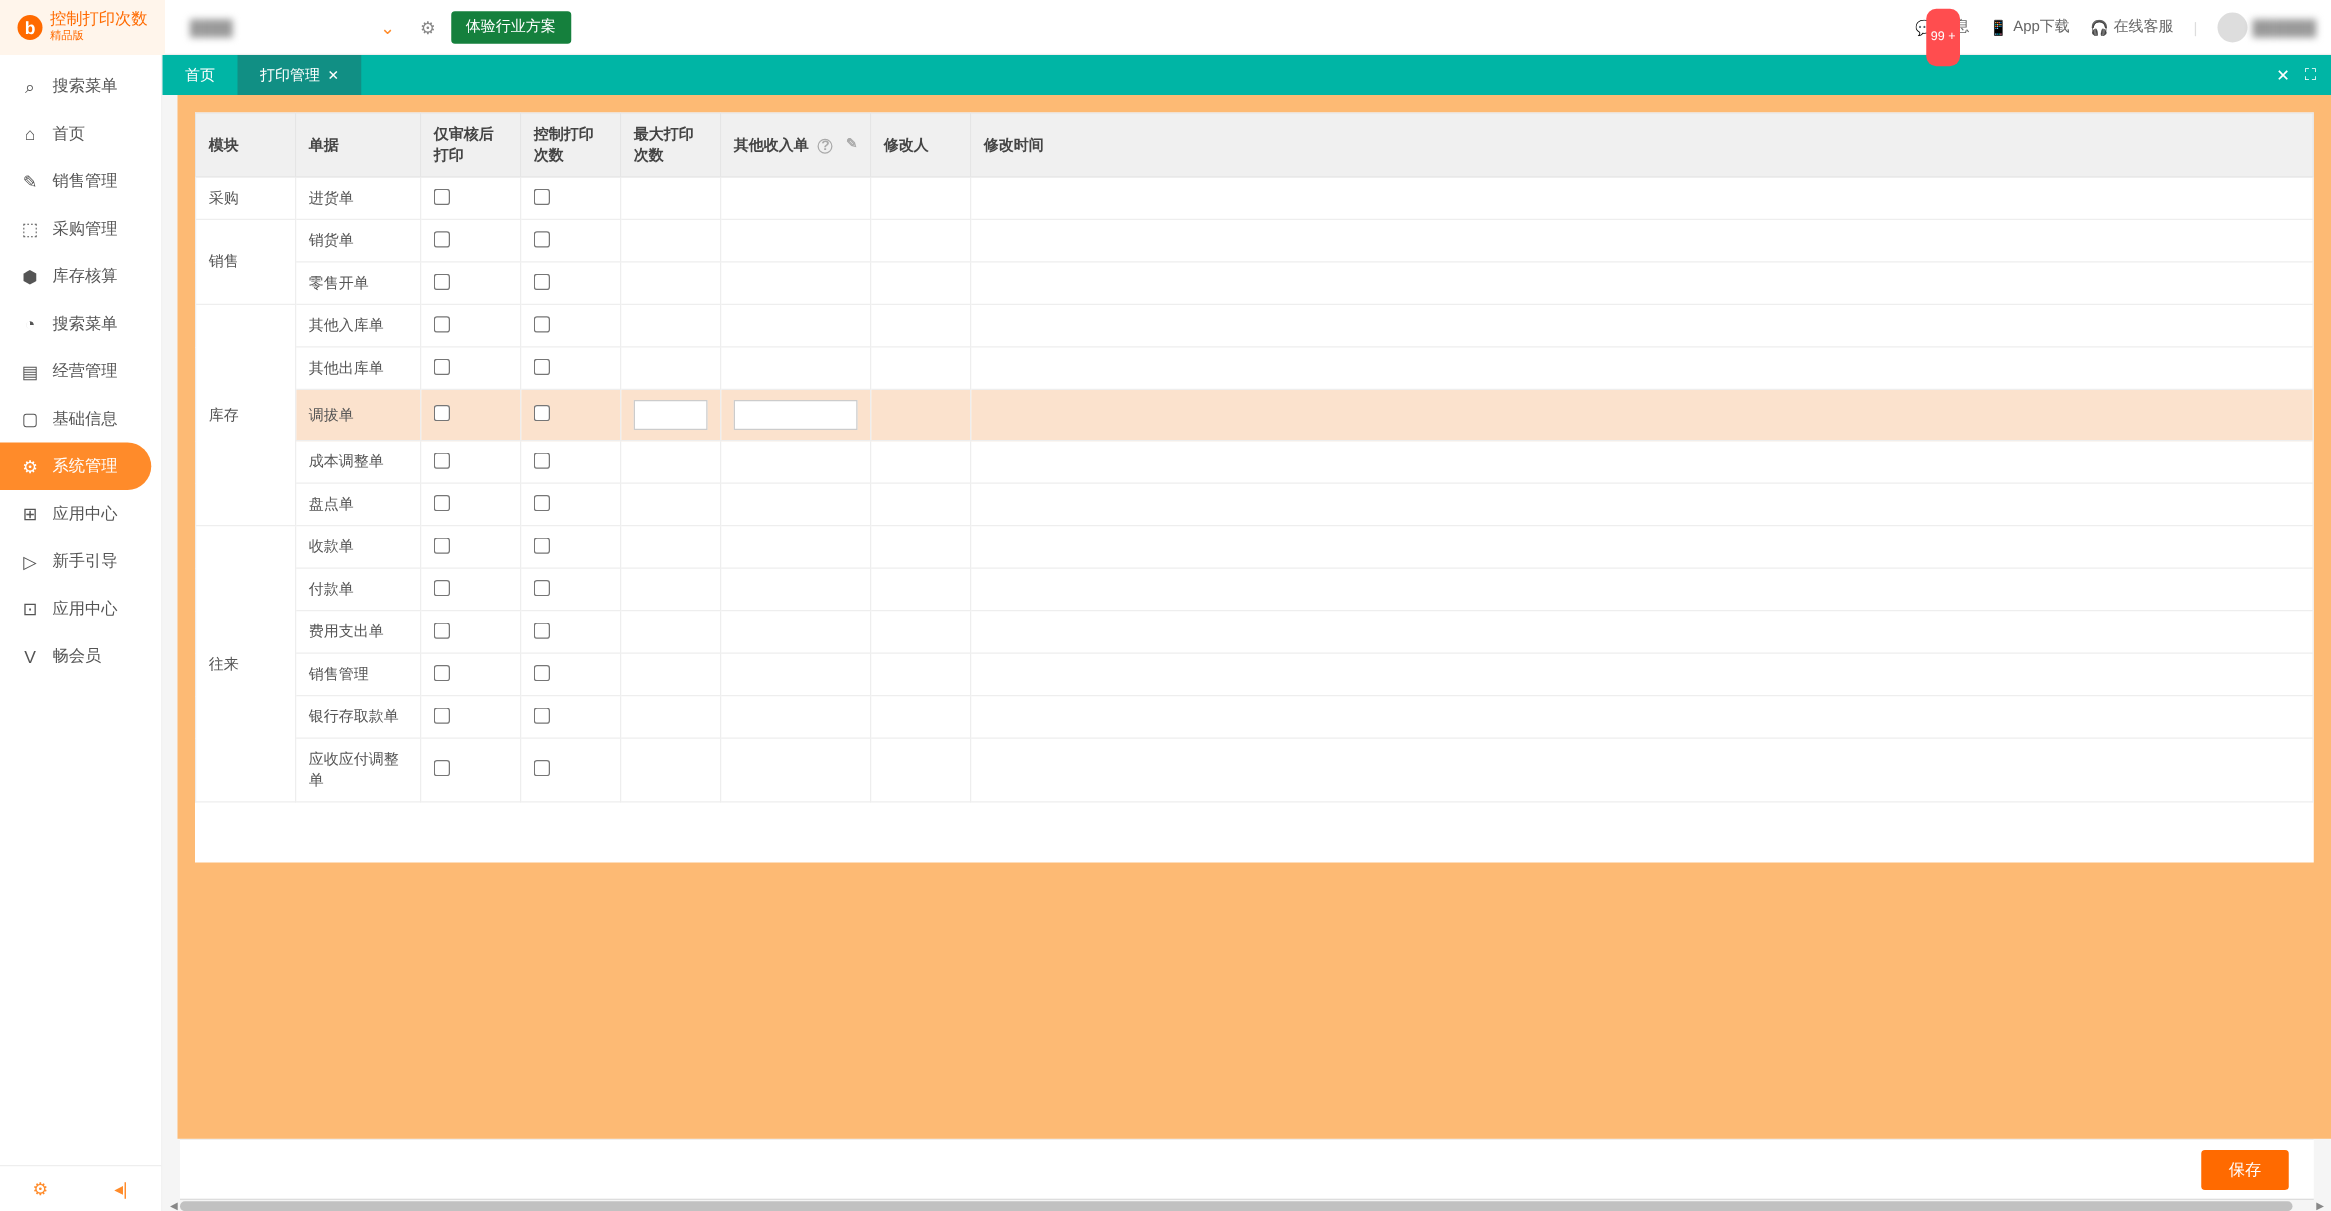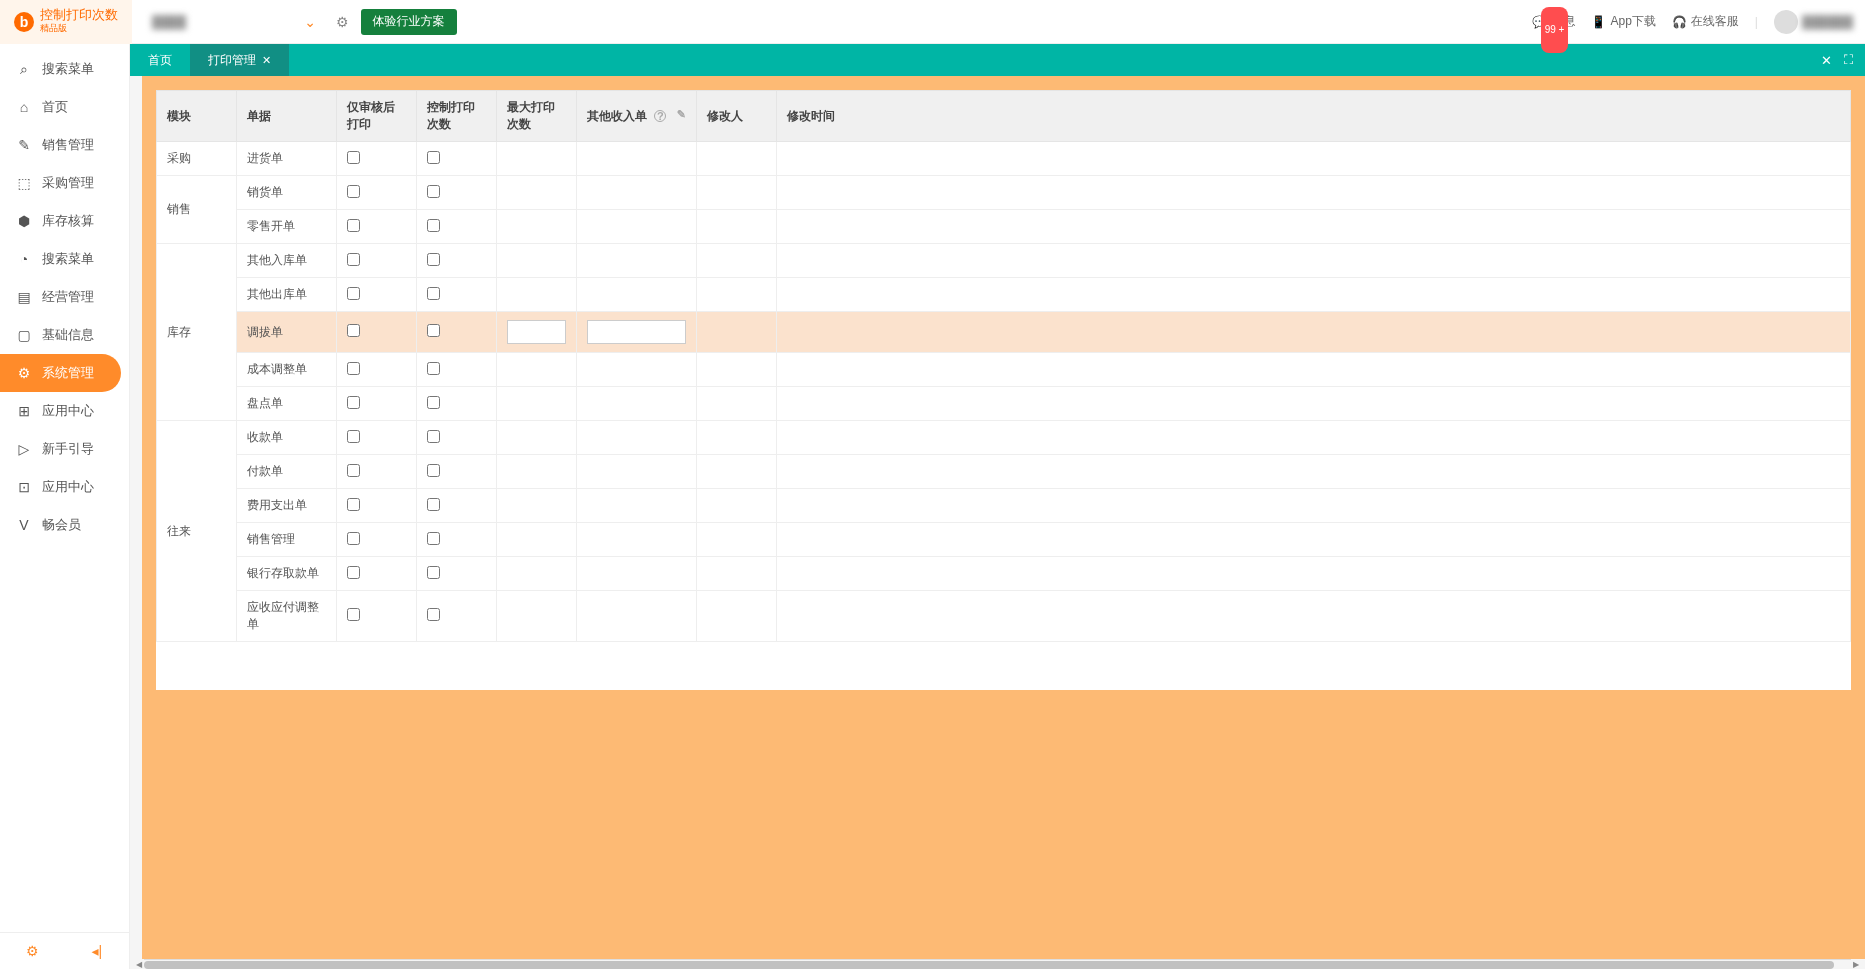--- a/index.html
+++ b/index.html
@@ -351,19 +351,22 @@
                 <td></td>
                 <td></td>
                 <td></td>
                 <td></td>
               </tr>
             </tbody>
         </table>
       </div>
     </div>
 
+    <div class="footer">
+      <button class="save-btn">保存</button>
+    </div>
     <div class="hscroll">
       <span class="hscroll-arrow l">◀</span>
       <div class="hscroll-thumb"></div>
       <span class="hscroll-arrow r">▶</span>
     </div>
   </div>
 </div>
 
 </body></html>

